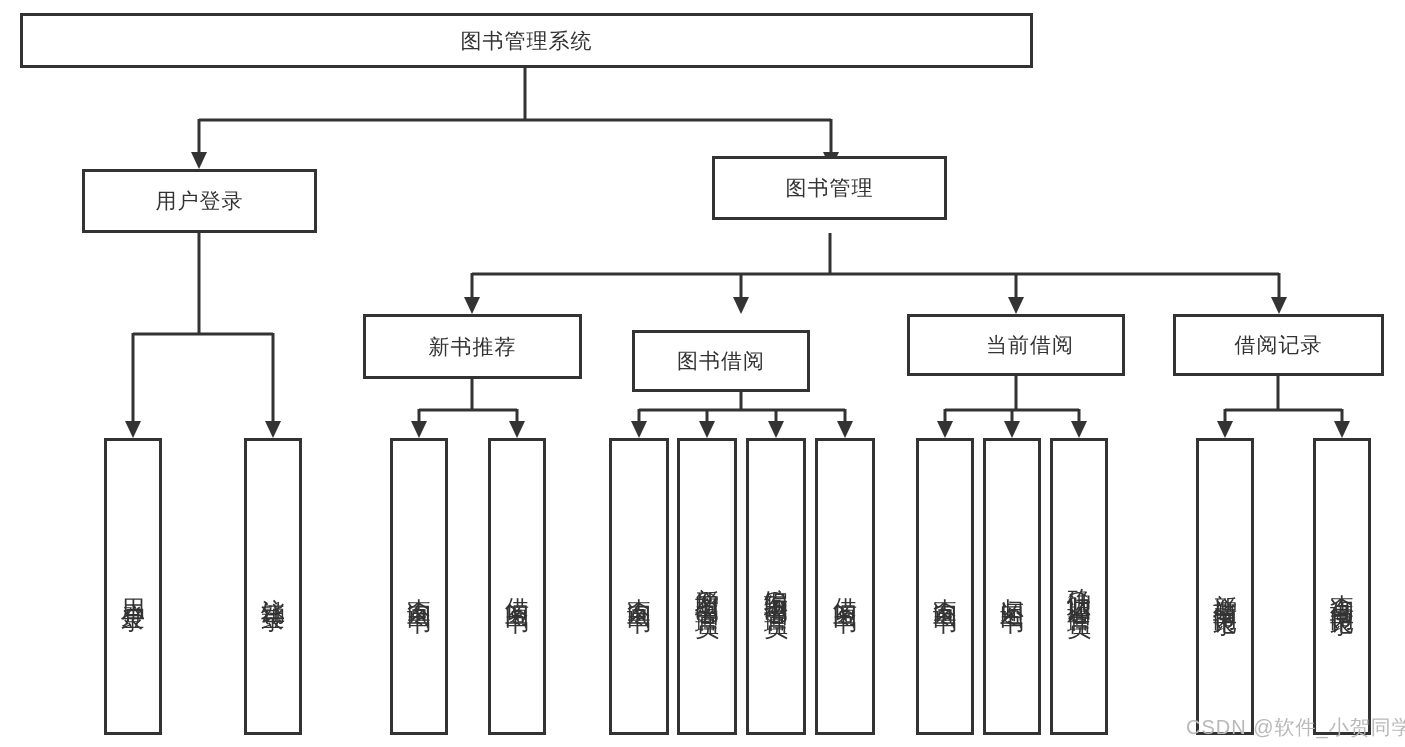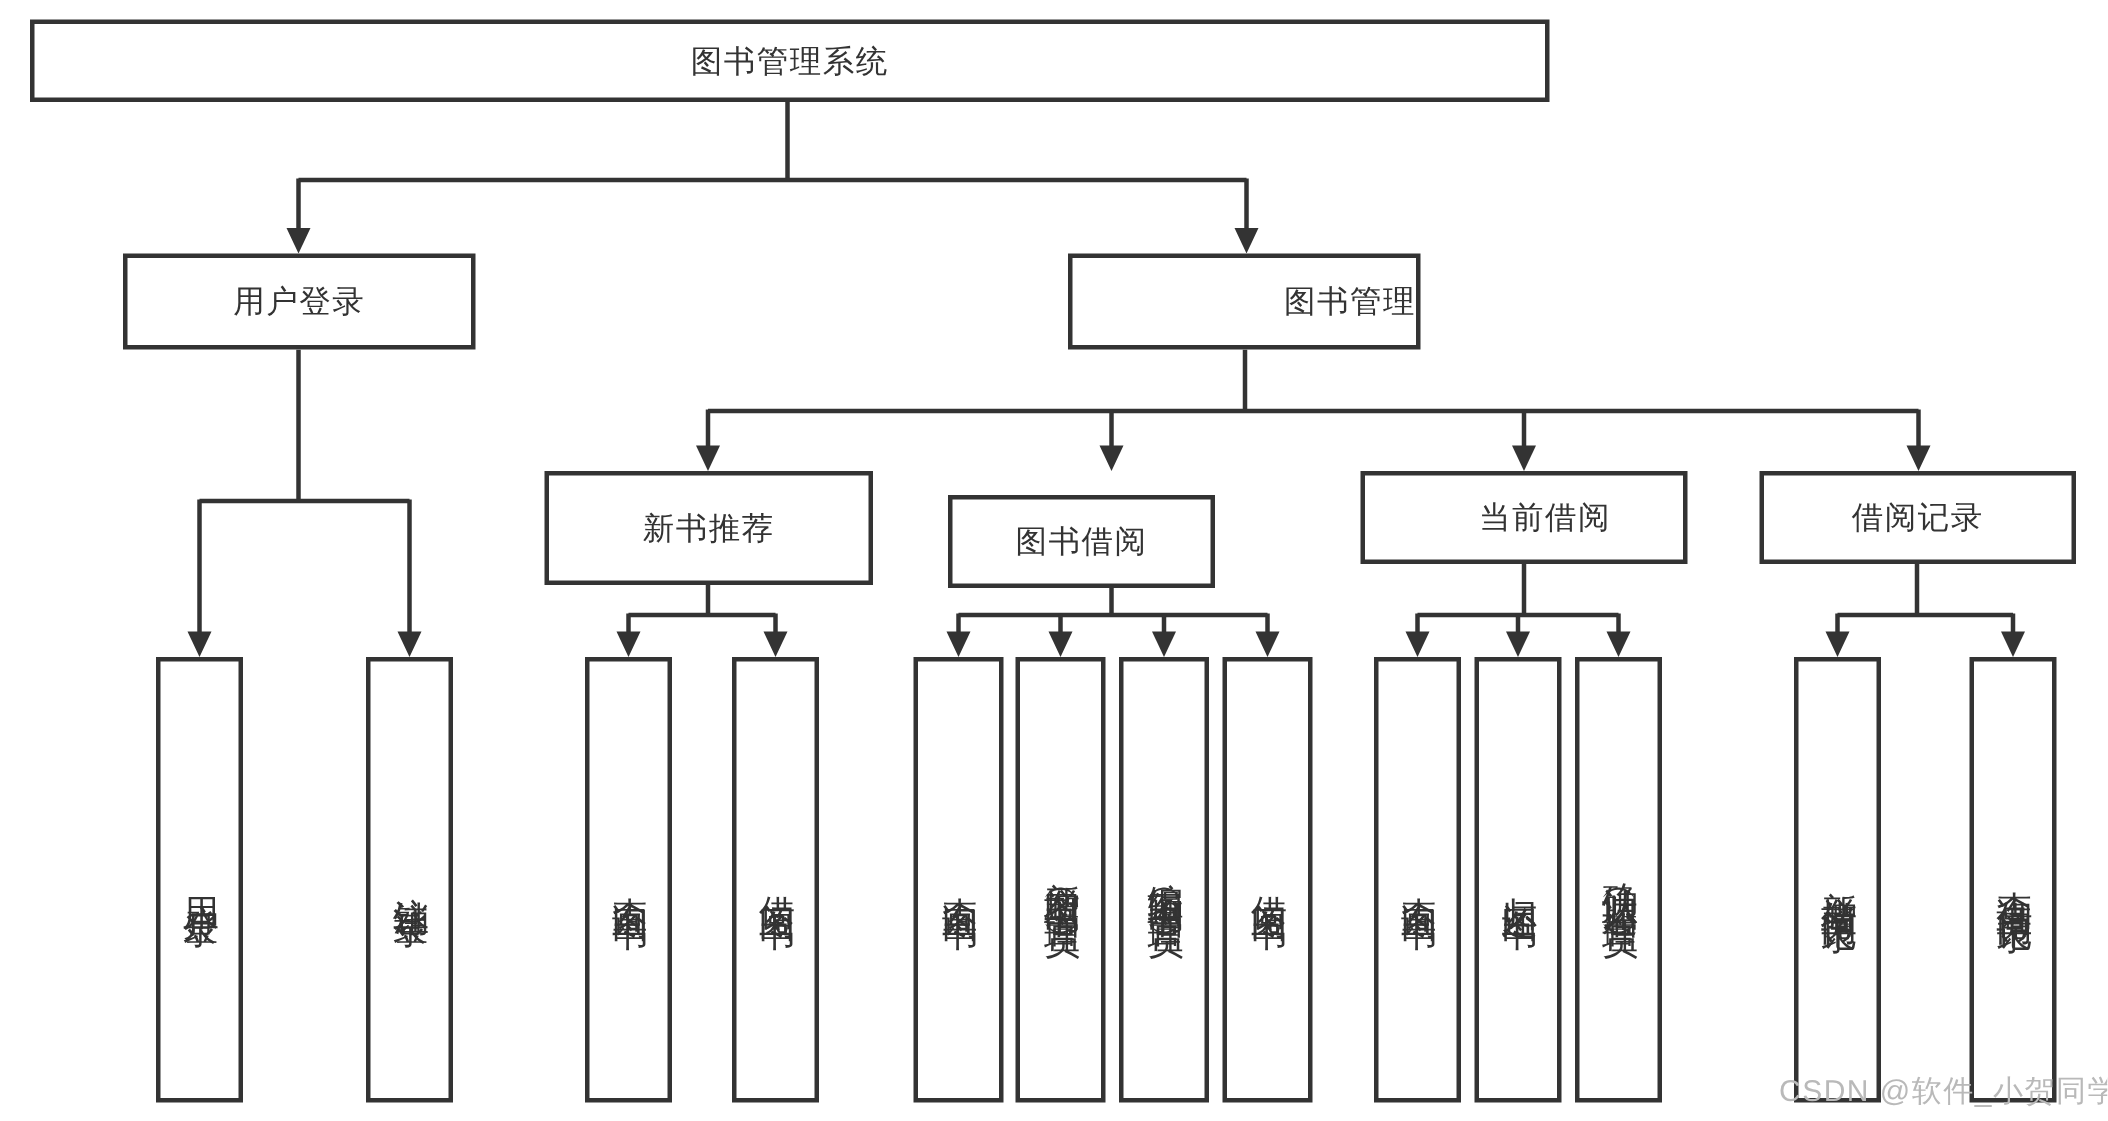--- a/index.html
+++ b/index.html
@@ -154,25 +154,25 @@
     </g>
   </svg>
 
   <div class="hbox" style="left:20px; top:13px; width:1013px; height:55px;">
     <span>图书管理系统</span>
   </div>
 
   <div class="hbox" style="left:82px; top:169px; width:235px; height:64px;">
     <span>用户登录</span>
   </div>
-  <div class="hbox" style="left:712px; top:169px; width:235px; height:64px;justify-content:flex-end;">
+  <div class="hbox" style="left:712px; top:156px; width:235px; height:64px;">
     <span>图书管理</span>
   </div>
 
-  <div class="hbox" style="left:363px; top:314px; width:219px; height:76px;">
+  <div class="hbox" style="left:363px; top:314px; width:219px; height:65px;">
     <span>新书推荐</span>
   </div>
   <div class="hbox" style="left:632px; top:330px; width:178px; height:62px;">
     <span>图书借阅</span>
   </div>
   <div class="hbox" style="left:907px; top:314px; width:218px; height:62px;padding-left:28px;">
     <span>当前借阅</span>
   </div>
   <div class="hbox" style="left:1173px; top:314px; width:211px; height:62px;justify-content:center;">
     <span>借阅记录</span>

